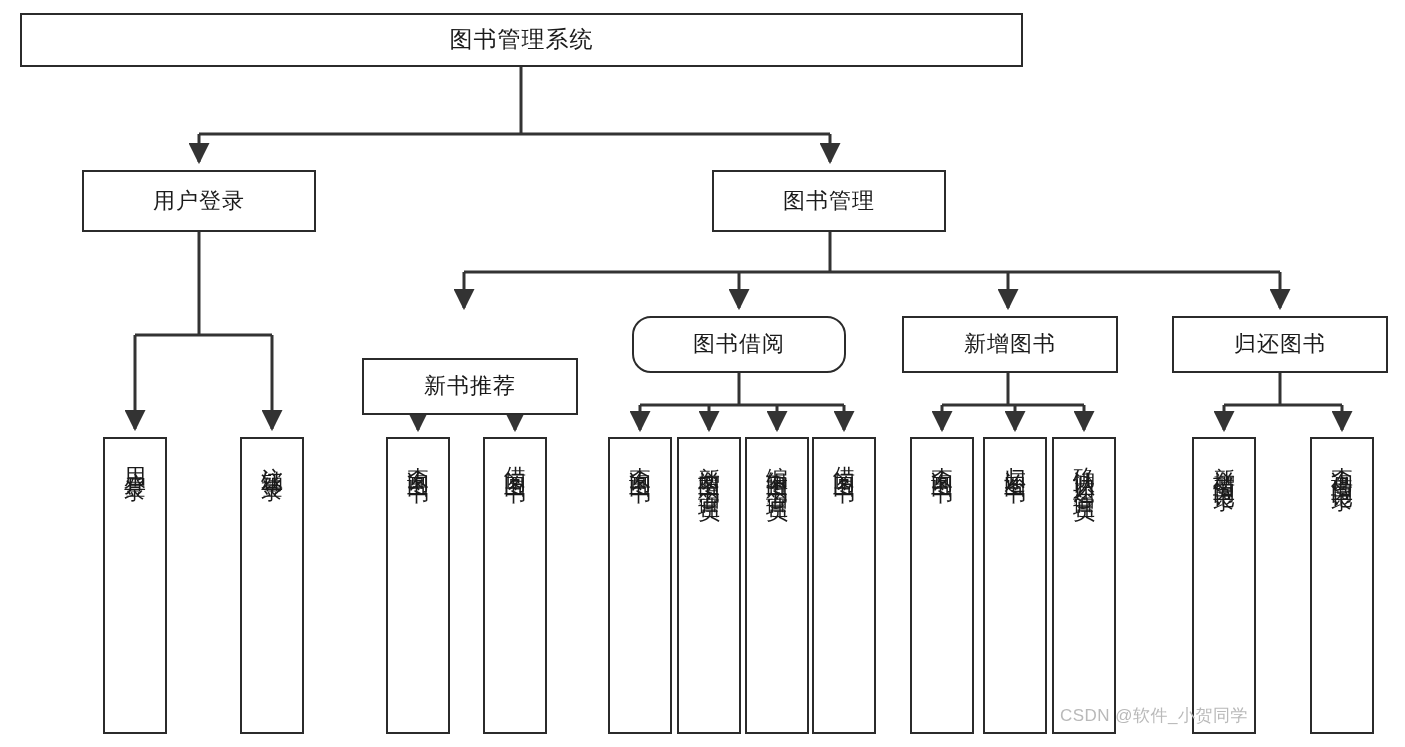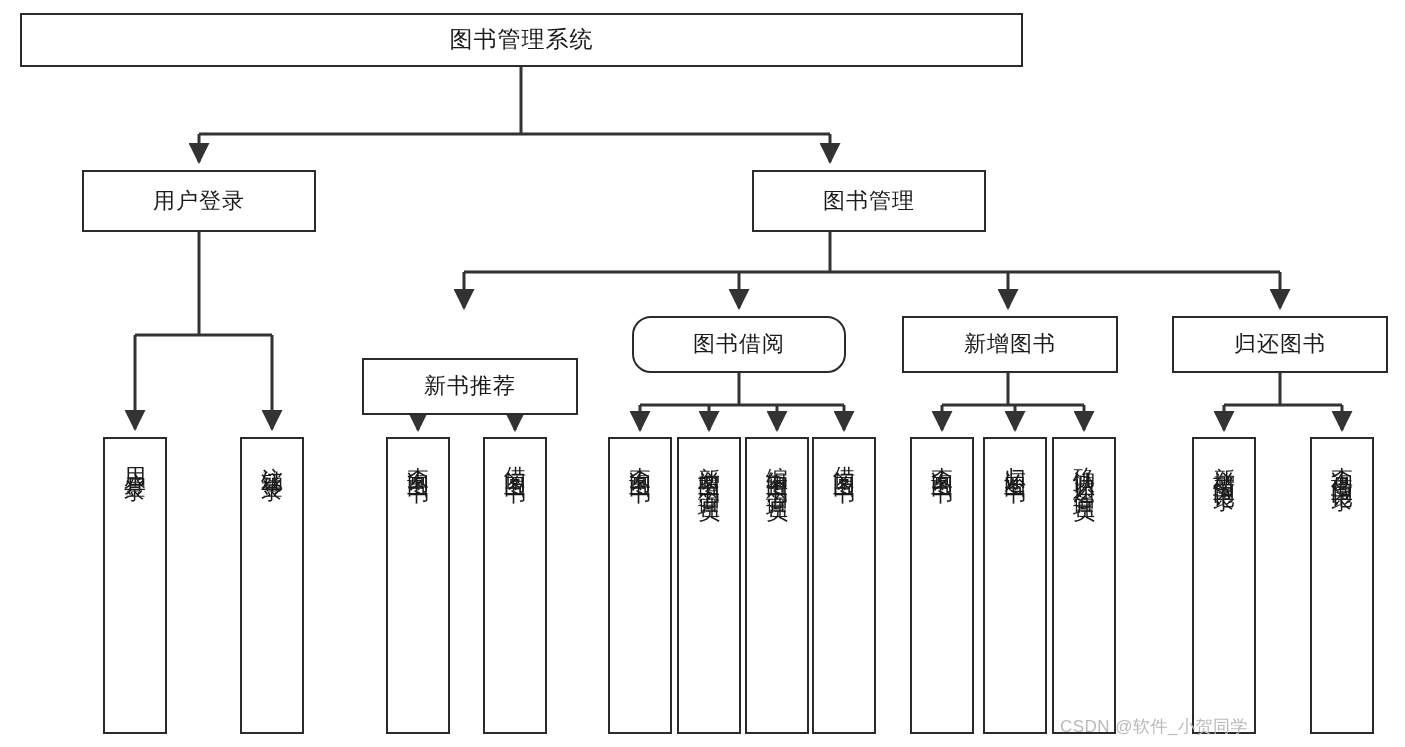--- a/index.html
+++ b/index.html
@@ -44,21 +44,21 @@
     font-size:22px;
     letter-spacing:5px;
     line-height:1.0;
     white-space:nowrap;
     display:block;
   }
   .node-root .node-label{ font-size:23px; }
   #watermark{
     position:absolute;
     right:8px;
-    bottom:9px;
+    bottom:20px;
     font-size:17px;
     color:#b9b9b9;
     letter-spacing:0.5px;
     white-space:nowrap;
     font-family:"Liberation Sans","DejaVu Sans",sans-serif;
   }
 </style>
 </head>
 <body>
 
@@ -114,21 +114,21 @@
     </g>
   </svg>
 
   <div class="node node-h node-root" style="left: 20px; top: 13px; width: 1003px; height: 54px;">
     <span class="node-label">图书管理系统</span>
   </div>
 
   <div class="node node-h" style="left: 82px; top: 170px; width: 234px; height: 62px;">
     <span class="node-label">用户登录</span>
   </div>
-  <div class="node node-h" style="left: 752px; top: 170px; width: 234px; height: 62px;">
+  <div class="node node-h" style="left: 712px; top: 170px; width: 234px; height: 62px;">
     <span class="node-label">图书管理</span>
   </div>
 
   <div class="node node-h" style="left: 362px; top: 316px; width: 216px; height: 57px; margin-top: 42px;">
     <span class="node-label">新书推荐</span>
   </div>
   <div class="node node-h" style="left: 632px; top: 316px; width: 214px; height: 57px; border-radius: 19px;">
     <span class="node-label">图书借阅</span>
   </div>
   <div class="node node-h" style="left: 902px; top: 316px; width: 216px; height: 57px;">

